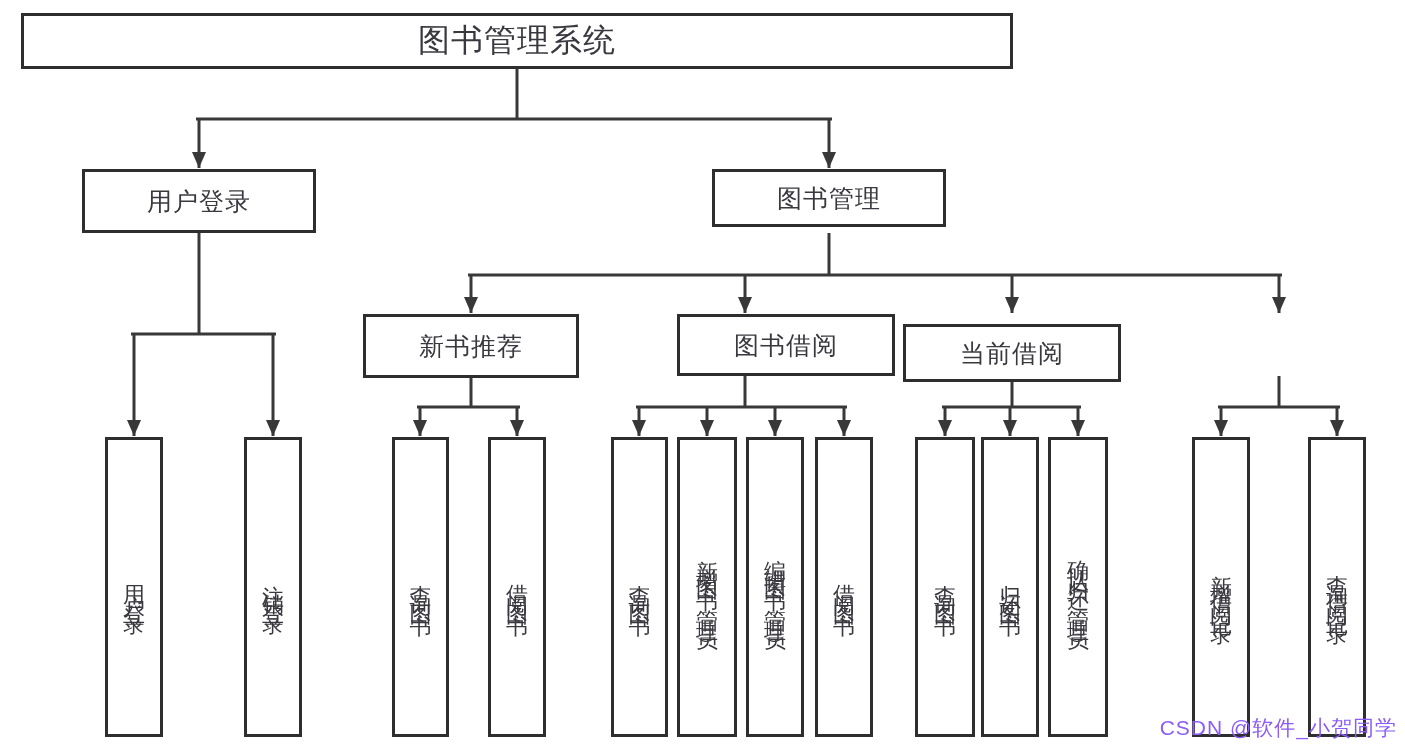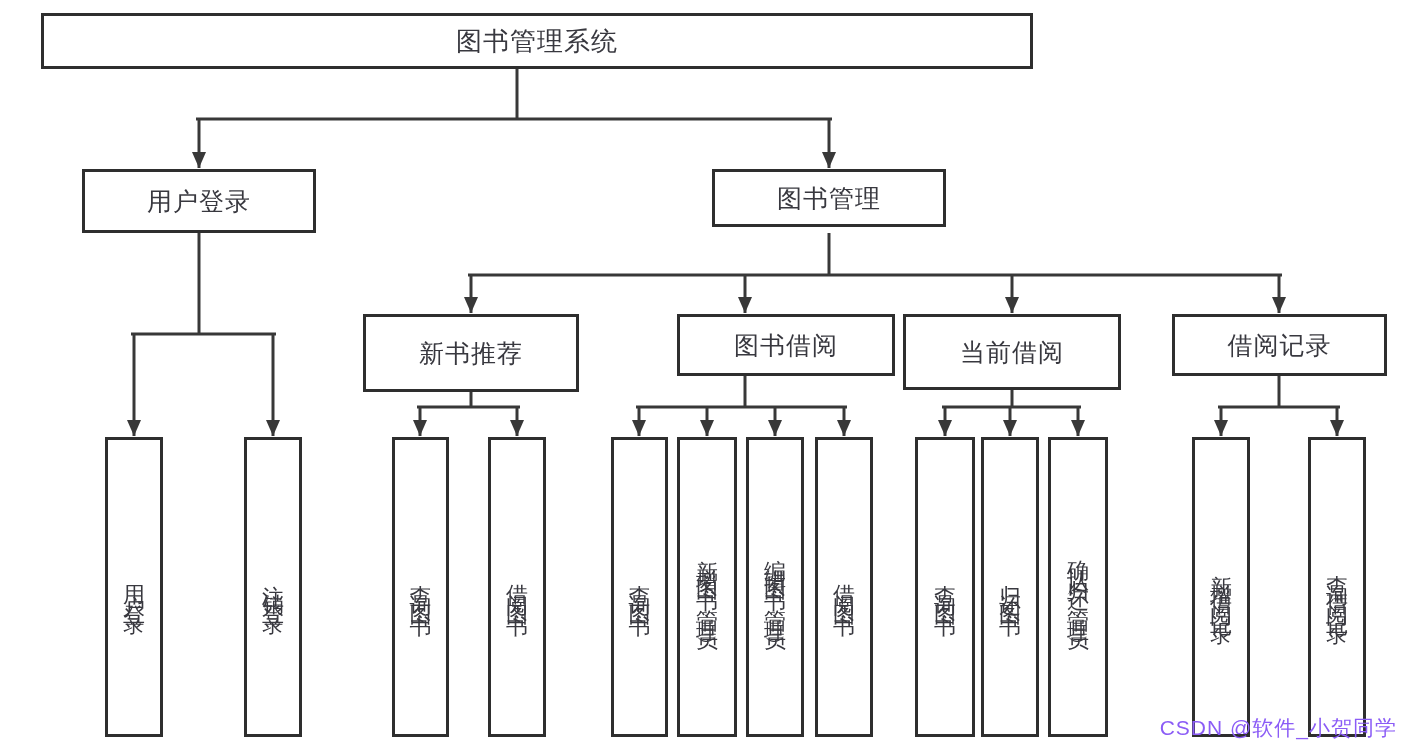--- a/index.html
+++ b/index.html
@@ -23,21 +23,21 @@
     border: 3px solid #2e2e2e;
     background: #ffffff;
     display: flex;
     align-items: center;
     justify-content: center;
     color: #38383f;
     font-size: 25px;
     letter-spacing: 1px;
     white-space: nowrap;
   }
-  .node.root { font-size: 26px; margin-left: 20px; }
+  .node.root { font-size: 32px; }
   .leaf {
     position: absolute;
     box-sizing: border-box;
     border: 3px solid #2e2e2e;
     background: #ffffff;
     display: flex;
     align-items: center;
     justify-content: center;
   }
   .leaf > span {
@@ -111,24 +111,23 @@
       <path d="M1221,407 V436" marker-end="url(#arrow)"></path>
       <path d="M1337,407 V436" marker-end="url(#arrow)"></path>
     </g>
   </svg>
 
   <div class="node root" style="left:21px; top:13px; width:992px; height:56px;">图书管理系统</div>
 
   <div class="node" style="left:82px; top:169px; width:234px; height:64px;">用户登录</div>
   <div class="node" style="left:712px; top:169px; width:234px; height:58px;">图书管理</div>
 
-  <div class="node" style="left:363px; top:314px; width:216px; height:78px;">新书推荐</div>
+  <div class="node" style="left:363px; top:314px; width:216px; height:64px;">新书推荐</div>
   <div class="node" style="left:636px; top:314px; width:218px; height:62px;margin-left:41px;">图书借阅</div>
-  <div class="node" style="left:903px; top:314px; width:218px; height:76px;">当前借阅</div>
-  <div class="node" style="left:1172px; top:314px; width:215px; height:62px;">借阅记录</div>
+  <div class="node" style="left:903px; top:324px; width:218px; height:58px;">当前借阅</div>
 
   <div class="leaf" style="left:105px; top:437px; width:58px; height:300px;">
     <span>用户登录</span>
   </div>
   <div class="leaf" style="left:244px; top:437px; width:58px; height:300px;">
     <span>注销登录</span>
   </div>
 
   <div class="leaf" style="left:392px; top:437px; width:57px; height:300px;">
     <span>查询图书</span>

